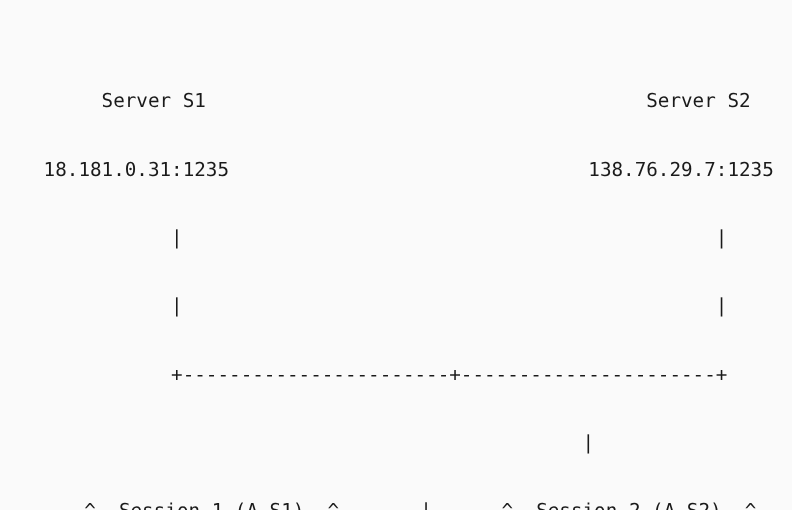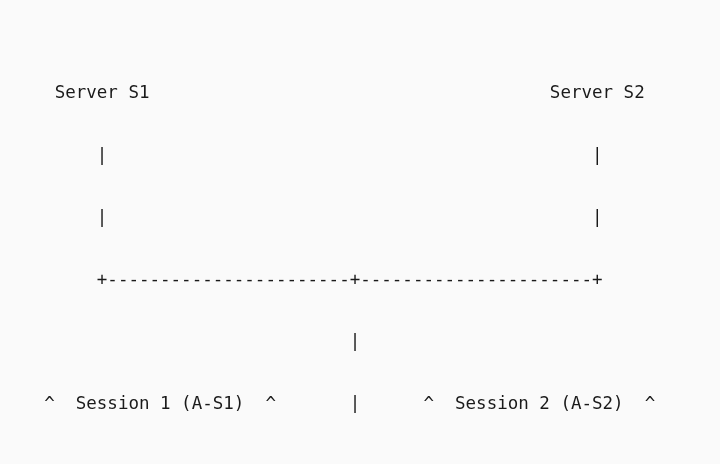--- a/index.html
+++ b/index.html
@@ -21,28 +21,30 @@
   .ascii {
     font-family: "DejaVu Sans Mono", "Liberation Mono", monospace;
     font-size: 17.5px;
     line-height: 20.7px;
     color: #1a1a1a;
     white-space: pre;
   }
   .ascii > div {
     height: 20.7px;
     white-space: pre;
+    text-align: center;
   }
 </style>
 </head>
 <body>
 
 <main class="canvas">
   <div class="ascii">
     <div>     Server S1                                      Server S2</div>
+    <div>  18.181.0.31:1235                               138.76.29.7:1235</div>
     <div>         |                                              |</div>
     <div>         |                                              |</div>
     <div>         +-----------------------+----------------------+</div>
     <div>                                 |</div>
     <div>    ^  Session 1 (A-S1)  ^       |      ^  Session 2 (A-S2)  ^</div>
     
     
     
     
     

